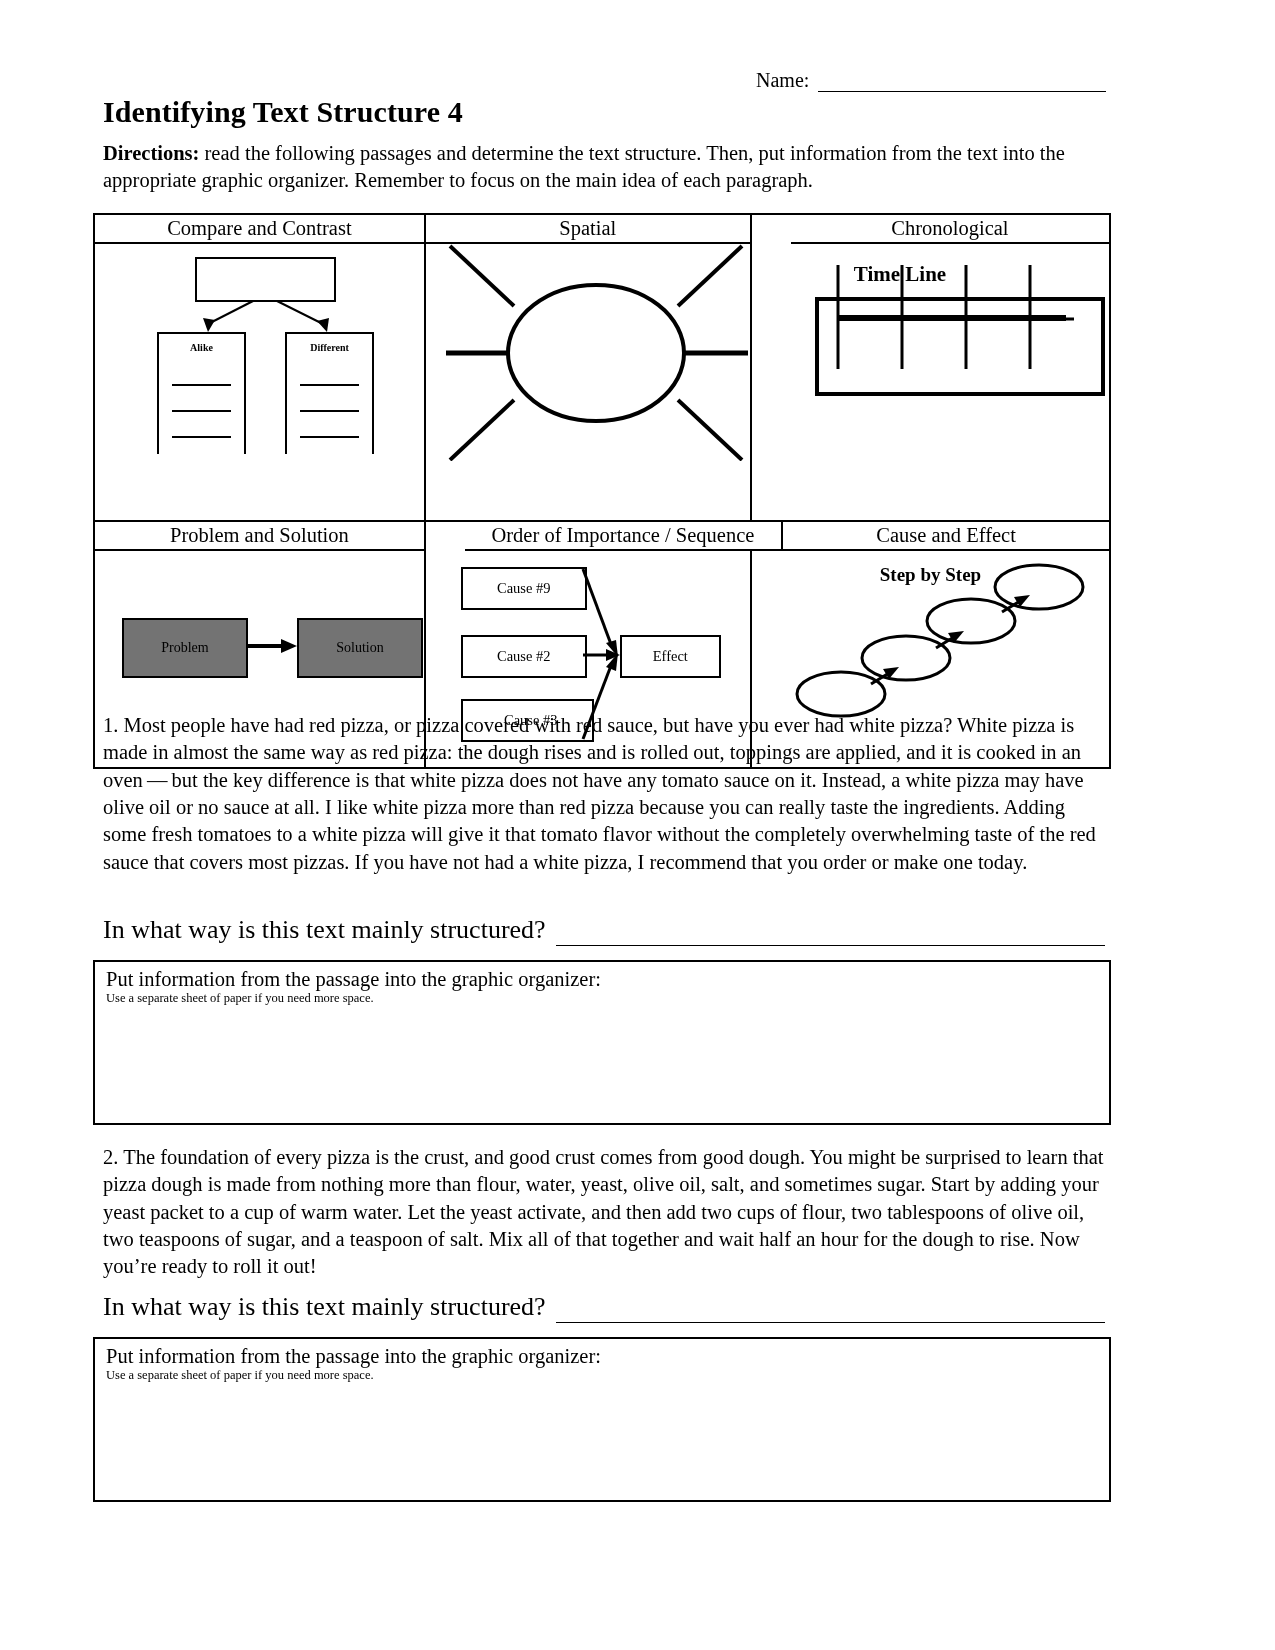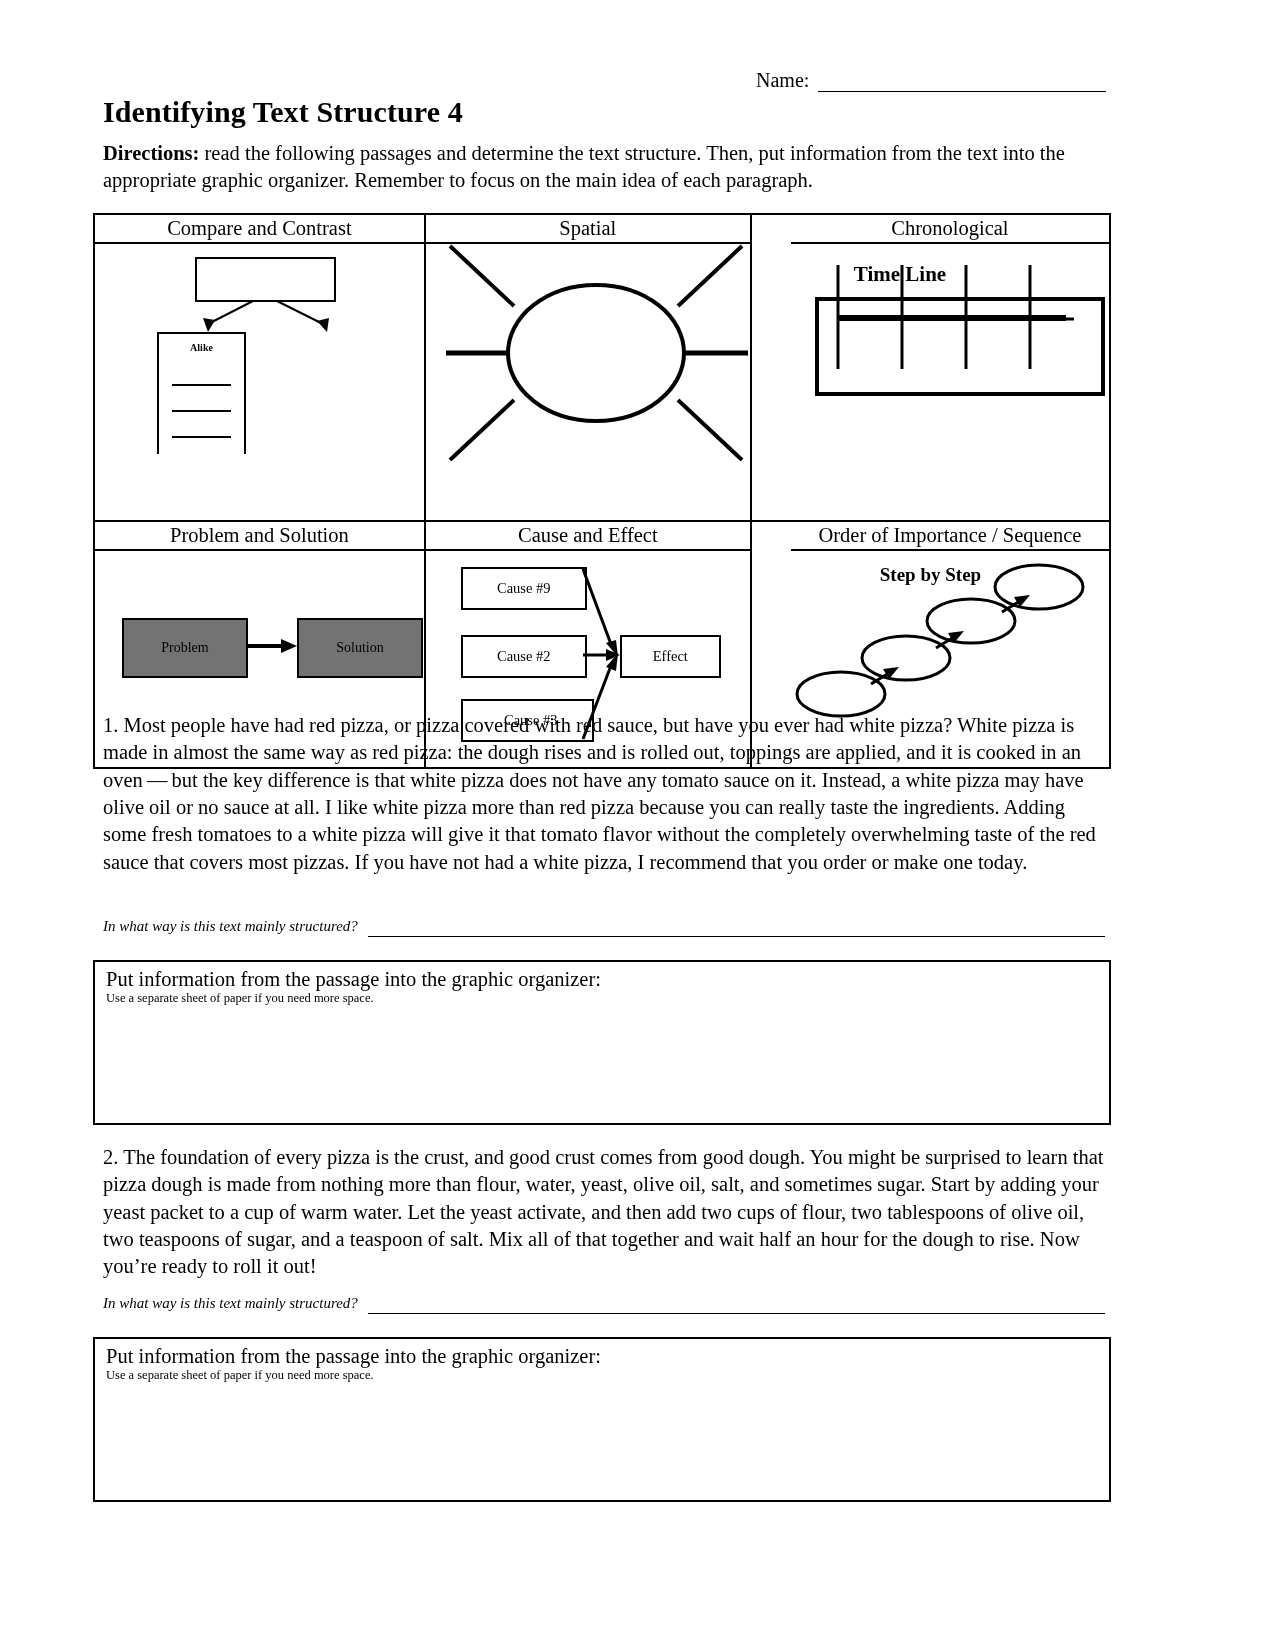--- a/index.html
+++ b/index.html
@@ -214,25 +214,24 @@
   .q-line {
     position: absolute;
     left: 103px;
     width: 1002px;
     display: flex;
     align-items: flex-end;
   }
   #question-1 { top: 917px; }
   #question-2 { top: 1294px; }
   .q-text {
-    font-size: 15px;
+    font-size: 26px;
     line-height: 1;
     white-space: nowrap;
     padding-bottom: 3px;
-    font-style: italic;
   }
   .q-rule {
     flex: 1;
     border-bottom: 1.6px solid #000;
     margin-left: 10px;
     height: 19px;
   }
 
   .answer-box {
     position: absolute;
@@ -292,20 +291,26 @@
             <line x1="180" y1="56" x2="228" y2="80" stroke="#000" stroke-width="2"></line>
             <polygon points="232,88 222,77 234,74" fill="#000"></polygon>
           </svg>
           <div class="cc-top-box"></div>
           <div class="cc-sub left">
             <div class="cc-sub-label">Alike</div>
             <div class="cc-line cc-l1"></div>
             <div class="cc-line cc-l2"></div>
             <div class="cc-line cc-l3"></div>
           </div>
+          <div class="cc-sub right">
+            <div class="cc-sub-label">Different</div>
+            <div class="cc-line cc-l1"></div>
+            <div class="cc-line cc-l2"></div>
+            <div class="cc-line cc-l3"></div>
+          </div>
         </div>
       </div>
 
       <div class="org-cell col2">
         <svg class="spatial-svg" width="339" height="217" viewBox="0 0 339 217">
           <ellipse cx="170" cy="109" rx="88" ry="68" fill="#fff" stroke="#000" stroke-width="4"></ellipse>
           <line x1="20" y1="109" x2="82" y2="109" stroke="#000" stroke-width="5"></line>
           <line x1="258" y1="109" x2="322" y2="109" stroke="#000" stroke-width="5"></line>
           <line x1="88" y1="62" x2="24" y2="2" stroke="#000" stroke-width="4"></line>
           <line x1="252" y1="62" x2="316" y2="2" stroke="#000" stroke-width="4"></line>
@@ -327,22 +332,22 @@
           <line x1="47" y1="73" x2="47" y2="125" stroke="#000" stroke-width="3" transform="translate(0,-52)"></line>
           <line x1="111" y1="73" x2="111" y2="125" stroke="#000" stroke-width="3" transform="translate(0,-52)"></line>
           <line x1="175" y1="73" x2="175" y2="125" stroke="#000" stroke-width="3" transform="translate(0,-52)"></line>
           <line x1="239" y1="73" x2="239" y2="125" stroke="#000" stroke-width="3" transform="translate(0,-52)"></line>
         </svg>
       </div>
     </div>
 
     <div class="org-row org-head-row org-divider">
       <div class="org-cell col1">Problem and Solution</div>
+      <div class="org-cell col3">Order of Importance / Sequence</div>
       <div class="org-cell col2">Cause and Effect</div>
-      <div class="org-cell col3">Order of Importance / Sequence</div>
     </div>
 
     <div class="org-row org-body-row second">
 
       <div class="org-cell col1">
         <div class="ps-box problem">Problem</div>
         <div class="ps-box solution">Solution</div>
         <svg class="ps-svg" width="344" height="216" viewBox="0 0 344 216">
           <line x1="152" y1="95" x2="190" y2="95" stroke="#000" stroke-width="4"></line>
           <polygon points="202,95 186,88 186,102" fill="#000"></polygon>

